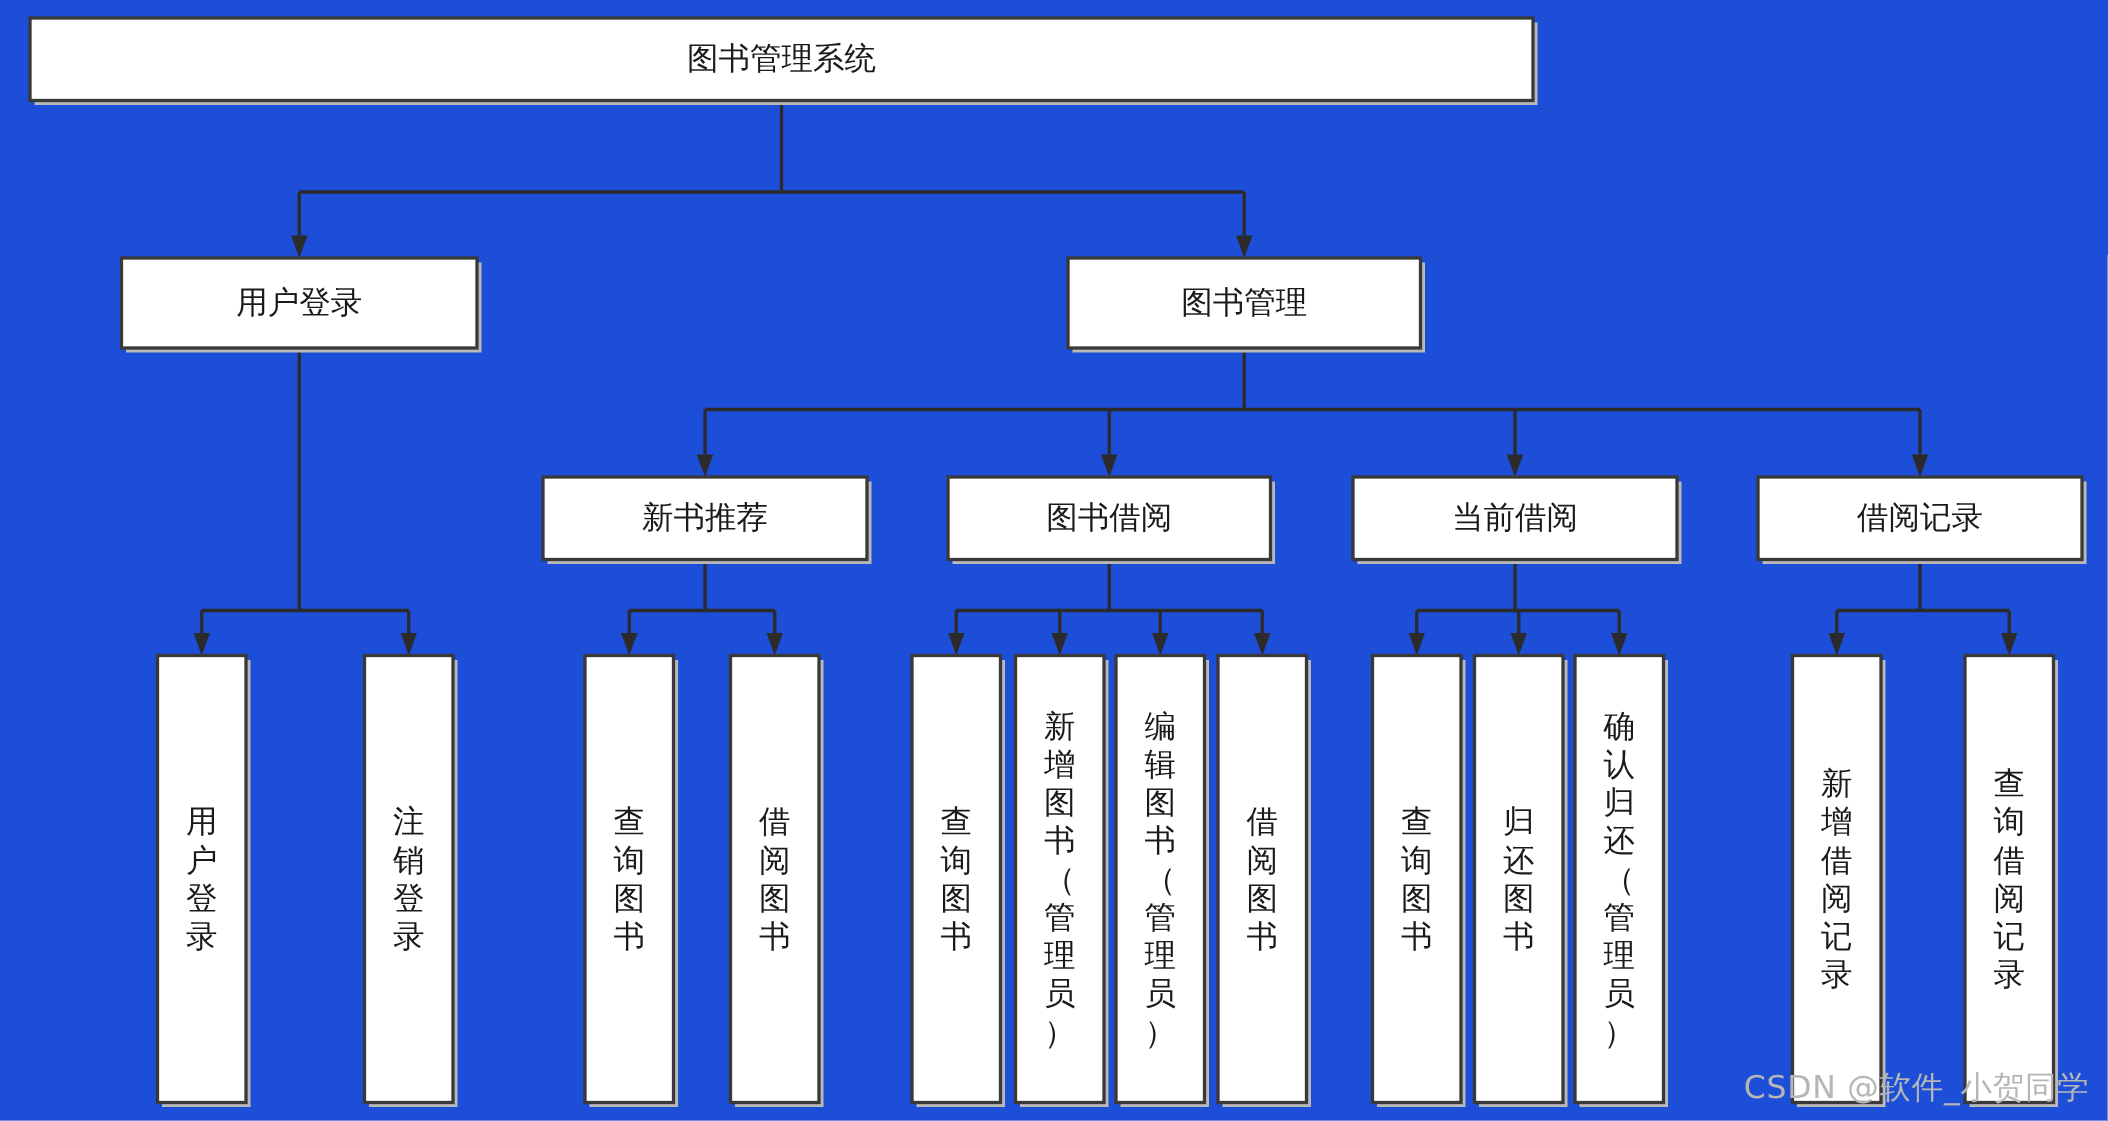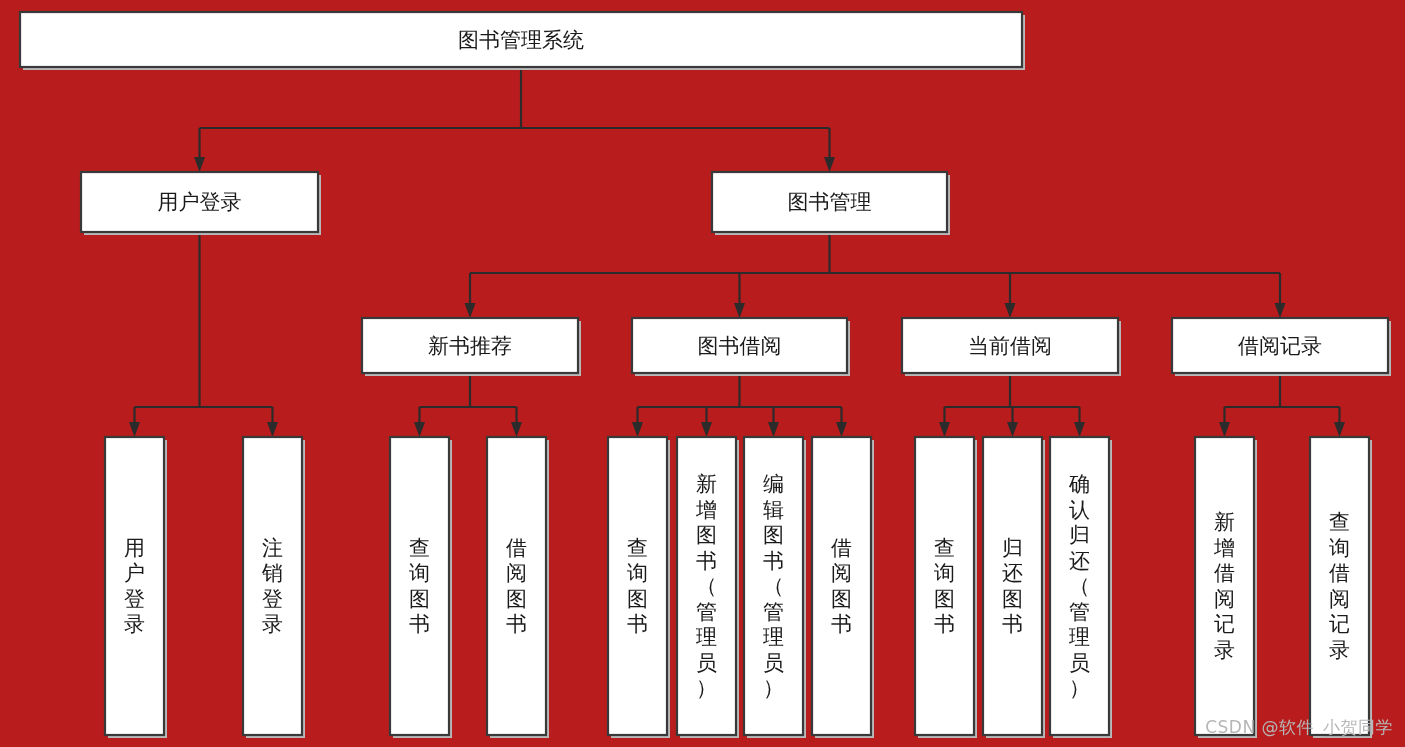--- a/index.html
+++ b/index.html
@@ -11,21 +11,21 @@
   body {
     width: 1405px;
     height: 747px;
     font-family: "DejaVu Sans", "Liberation Sans", sans-serif;
     overflow: hidden;
   }
   #diagram-root {
     position: relative;
     width: 1405px;
     height: 747px;
-    background: #b91c1c;
+    background: #1d4ed8;
   }
   svg.diagram-canvas {
     position: absolute;
     top: 0;
     left: 0;
     width: 1405px;
     height: 747px;
     display: block;
   }
   .node-box {
@@ -58,21 +58,21 @@
     font-family: "DejaVu Sans", "Liberation Sans", sans-serif;
     font-size: 21px;
     fill: #1a1a1a;
     text-anchor: middle;
   }
   .watermark-text {
     position: absolute;
     right: 12px;
     bottom: 8px;
     font-family: "DejaVu Sans", "Liberation Sans", sans-serif;
-    font-size: 17px;
+    font-size: 21px;
     color: #b6b6b6;
     letter-spacing: 0.5px;
     white-space: nowrap;
     user-select: none;
     margin-left: 43px;
   }
 </style>
 </head>
 <body>
 

